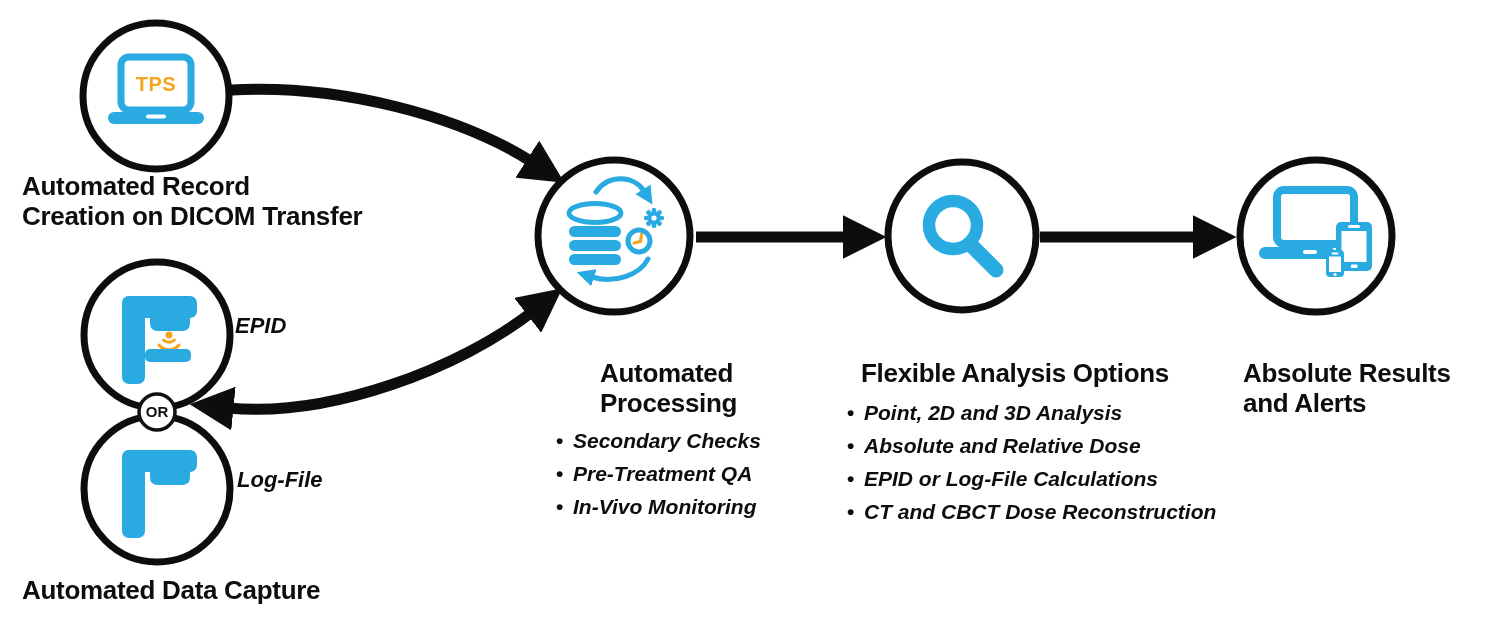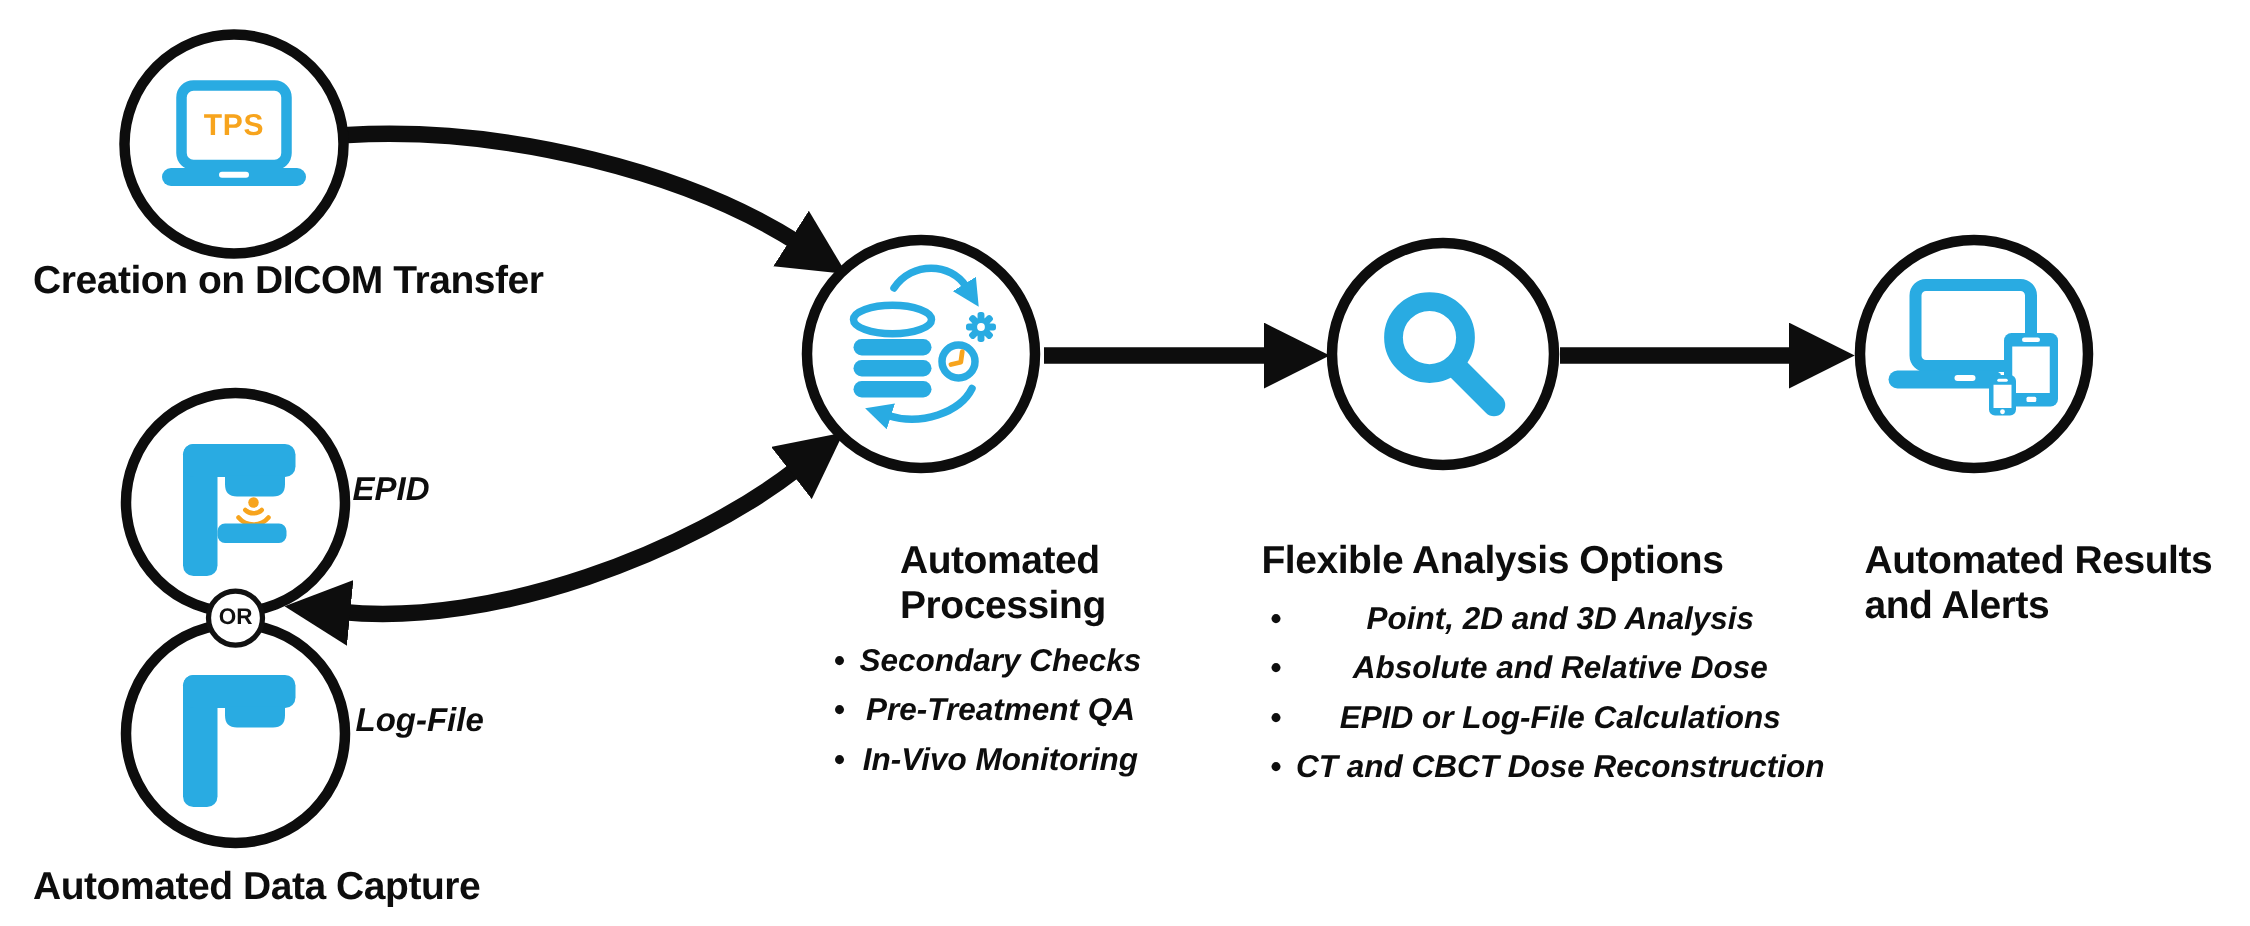--- a/index.html
+++ b/index.html
@@ -5,21 +5,21 @@
   html,body{margin:0;padding:0;background:#fff;}
   .canvas{
     position:relative;width:1500px;height:617px;background:#ffffff;overflow:hidden;
     font-family:"Liberation Sans","DejaVu Sans",sans-serif;color:#0d0d0d;
   }
   .canvas svg{position:absolute;left:0;top:0;}
   .caption{position:absolute;font-weight:700;font-size:26px;line-height:30px;letter-spacing:-0.3px;color:#0d0d0d;white-space:nowrap;}
   .side-label{position:absolute;font-weight:700;font-style:italic;font-size:22px;color:#0d0d0d;white-space:nowrap;}
   .tps-label{position:absolute;left:116px;top:73px;width:80px;text-align:center;font-weight:700;font-size:20px;letter-spacing:0.5px;color:#F7A41D;}
   .or-label{position:absolute;left:139px;top:404px;width:36px;text-align:center;font-weight:700;font-size:15px;line-height:16px;color:#111;}
-  .bullets{position:absolute;list-style:none;margin:0;padding:0;text-align:center;}
+  .bullets{position:absolute;list-style:none;margin:0;padding:0;}
   .bullets li{position:relative;font-weight:700;font-style:italic;font-size:21px;line-height:33px;padding-left:17px;white-space:nowrap;color:#0d0d0d;}
   .bullets li::before{content:"\2022";position:absolute;left:0;font-style:normal;}
 </style>
 </head>
 <body>
 
 <div class="canvas">
 
   <svg width="1500" height="617" viewBox="0 0 1500 617">
     <defs>
@@ -109,44 +109,45 @@
         <rect x="1329" y="256.5" width="12" height="15.5" fill="#fff"></rect>
         <rect x="1331.5" y="252.5" width="7" height="2" rx="1" fill="#fff"></rect>
         <circle cx="1335" cy="274.5" r="1.6" fill="#fff"></circle>
       </g>
     </g>
   </svg>
 
   <div class="tps-label">TPS</div>
 
   <div class="caption" style="left:22px;top:171px;">
+    <div>Automated Record</div>
     <div>Creation on DICOM Transfer</div>
   </div>
 
   <div class="side-label" style="left:235px;top:313px;">EPID</div>
   <div class="or-label">OR</div>
   <div class="side-label" style="left:237px;top:467px;">Log-File</div>
   <div class="caption" style="left:22px;top:575px;">Automated Data Capture</div>
 
   <div class="caption" style="left:552px;top:358px;margin-left:48px;">
     <div>Automated</div>
     <div>Processing</div>
   </div>
   <ul class="bullets" style="left:556px;top:424px;">
     <li>Secondary Checks</li>
     <li>Pre-Treatment QA</li>
     <li>In-Vivo Monitoring</li>
   </ul>
 
-  <div class="caption" style="left:841px;top:358px;">Flexible Analysis Options</div>
+  <div class="caption" style="left:861px;top:358px;">Flexible Analysis Options</div>
   <ul class="bullets" style="left:847px;top:396px;">
     <li>Point, 2D and 3D Analysis</li>
     <li>Absolute and Relative Dose</li>
     <li>EPID or Log-File Calculations</li>
     <li>CT and CBCT Dose Reconstruction</li>
   </ul>
 
   <div class="caption" style="left:1243px;top:358px;">
-    <div>Automated Results</div>
+    <div>Absolute Results</div>
     <div>and Alerts</div>
   </div>
 
 </div>
 
 </body></html>

